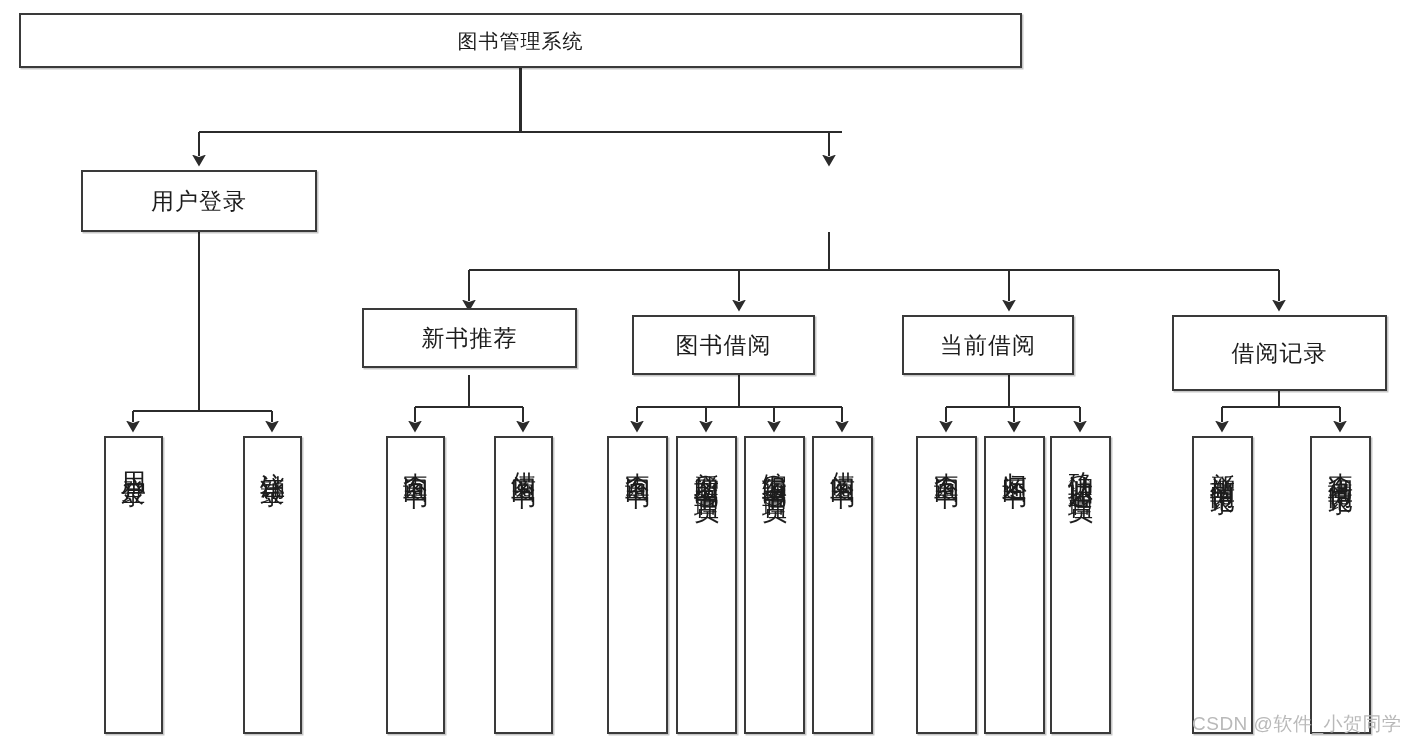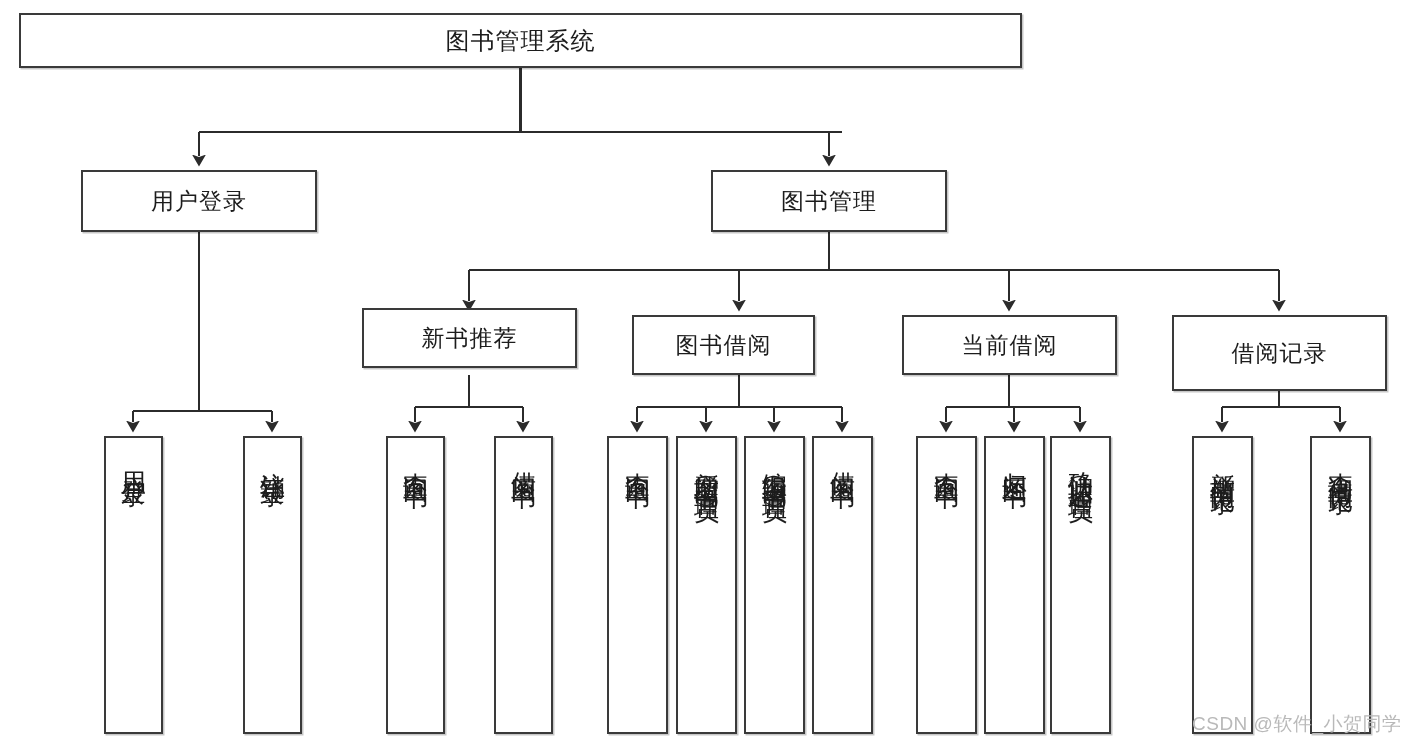--- a/index.html
+++ b/index.html
@@ -25,21 +25,21 @@
     justify-content:center;
     color:#1c1c1c;
     z-index:2;
   }
   .node .lbl{
     display:block;
     white-space:nowrap;
     letter-spacing:1px;
   }
   .node.h .lbl{font-size:23px;line-height:1;}
-  .node.root .lbl{font-size:24px;}
+  .node.root .lbl{font-size:20px;}
   .node.leaf{
     align-items:flex-start;
     justify-content:center;
     padding-top:14px;
   }
   .node.leaf .lbl{
     writing-mode:vertical-rl;
     text-orientation:upright;
     font-size:25px;
     line-height:1.08;
@@ -113,31 +113,28 @@
     </g>
   </svg>
 
   <div class="node root h" style="left:19px;top:13px;width:1003px;height:55px;">
     <span class="lbl">图书管理系统</span>
   </div>
 
   <div class="node h" style="left:81px;top:170px;width:236px;height:62px;">
     <span class="lbl">用户登录</span>
   </div>
-  <div class="node h" style="left:711px;top:170px;width:236px;height:62px;">
-    <span class="lbl">图书管理</span>
-  </div>
 
   <div class="node h" style="left:362px;top:308px;width:215px;height:60px;">
     <span class="lbl">新书推荐</span>
   </div>
   <div class="node h" style="left:632px;top:315px;width:183px;height:60px;">
     <span class="lbl">图书借阅</span>
   </div>
-  <div class="node h" style="left:902px;top:315px;width:215px;height:60px;">
+  <div class="node h" style="left:902px;top:315px;width:172px;height:60px;">
     <span class="lbl">当前借阅</span>
   </div>
   <div class="node h" style="left:1172px;top:315px;width:215px;height:76px;">
     <span class="lbl">借阅记录</span>
   </div>
 
   <div class="node leaf" style="left:104px;top:436px;width:59px;height:298px;">
     <span class="lbl">用户登录</span>
   </div>
   <div class="node leaf" style="left:243px;top:436px;width:59px;height:298px;">

